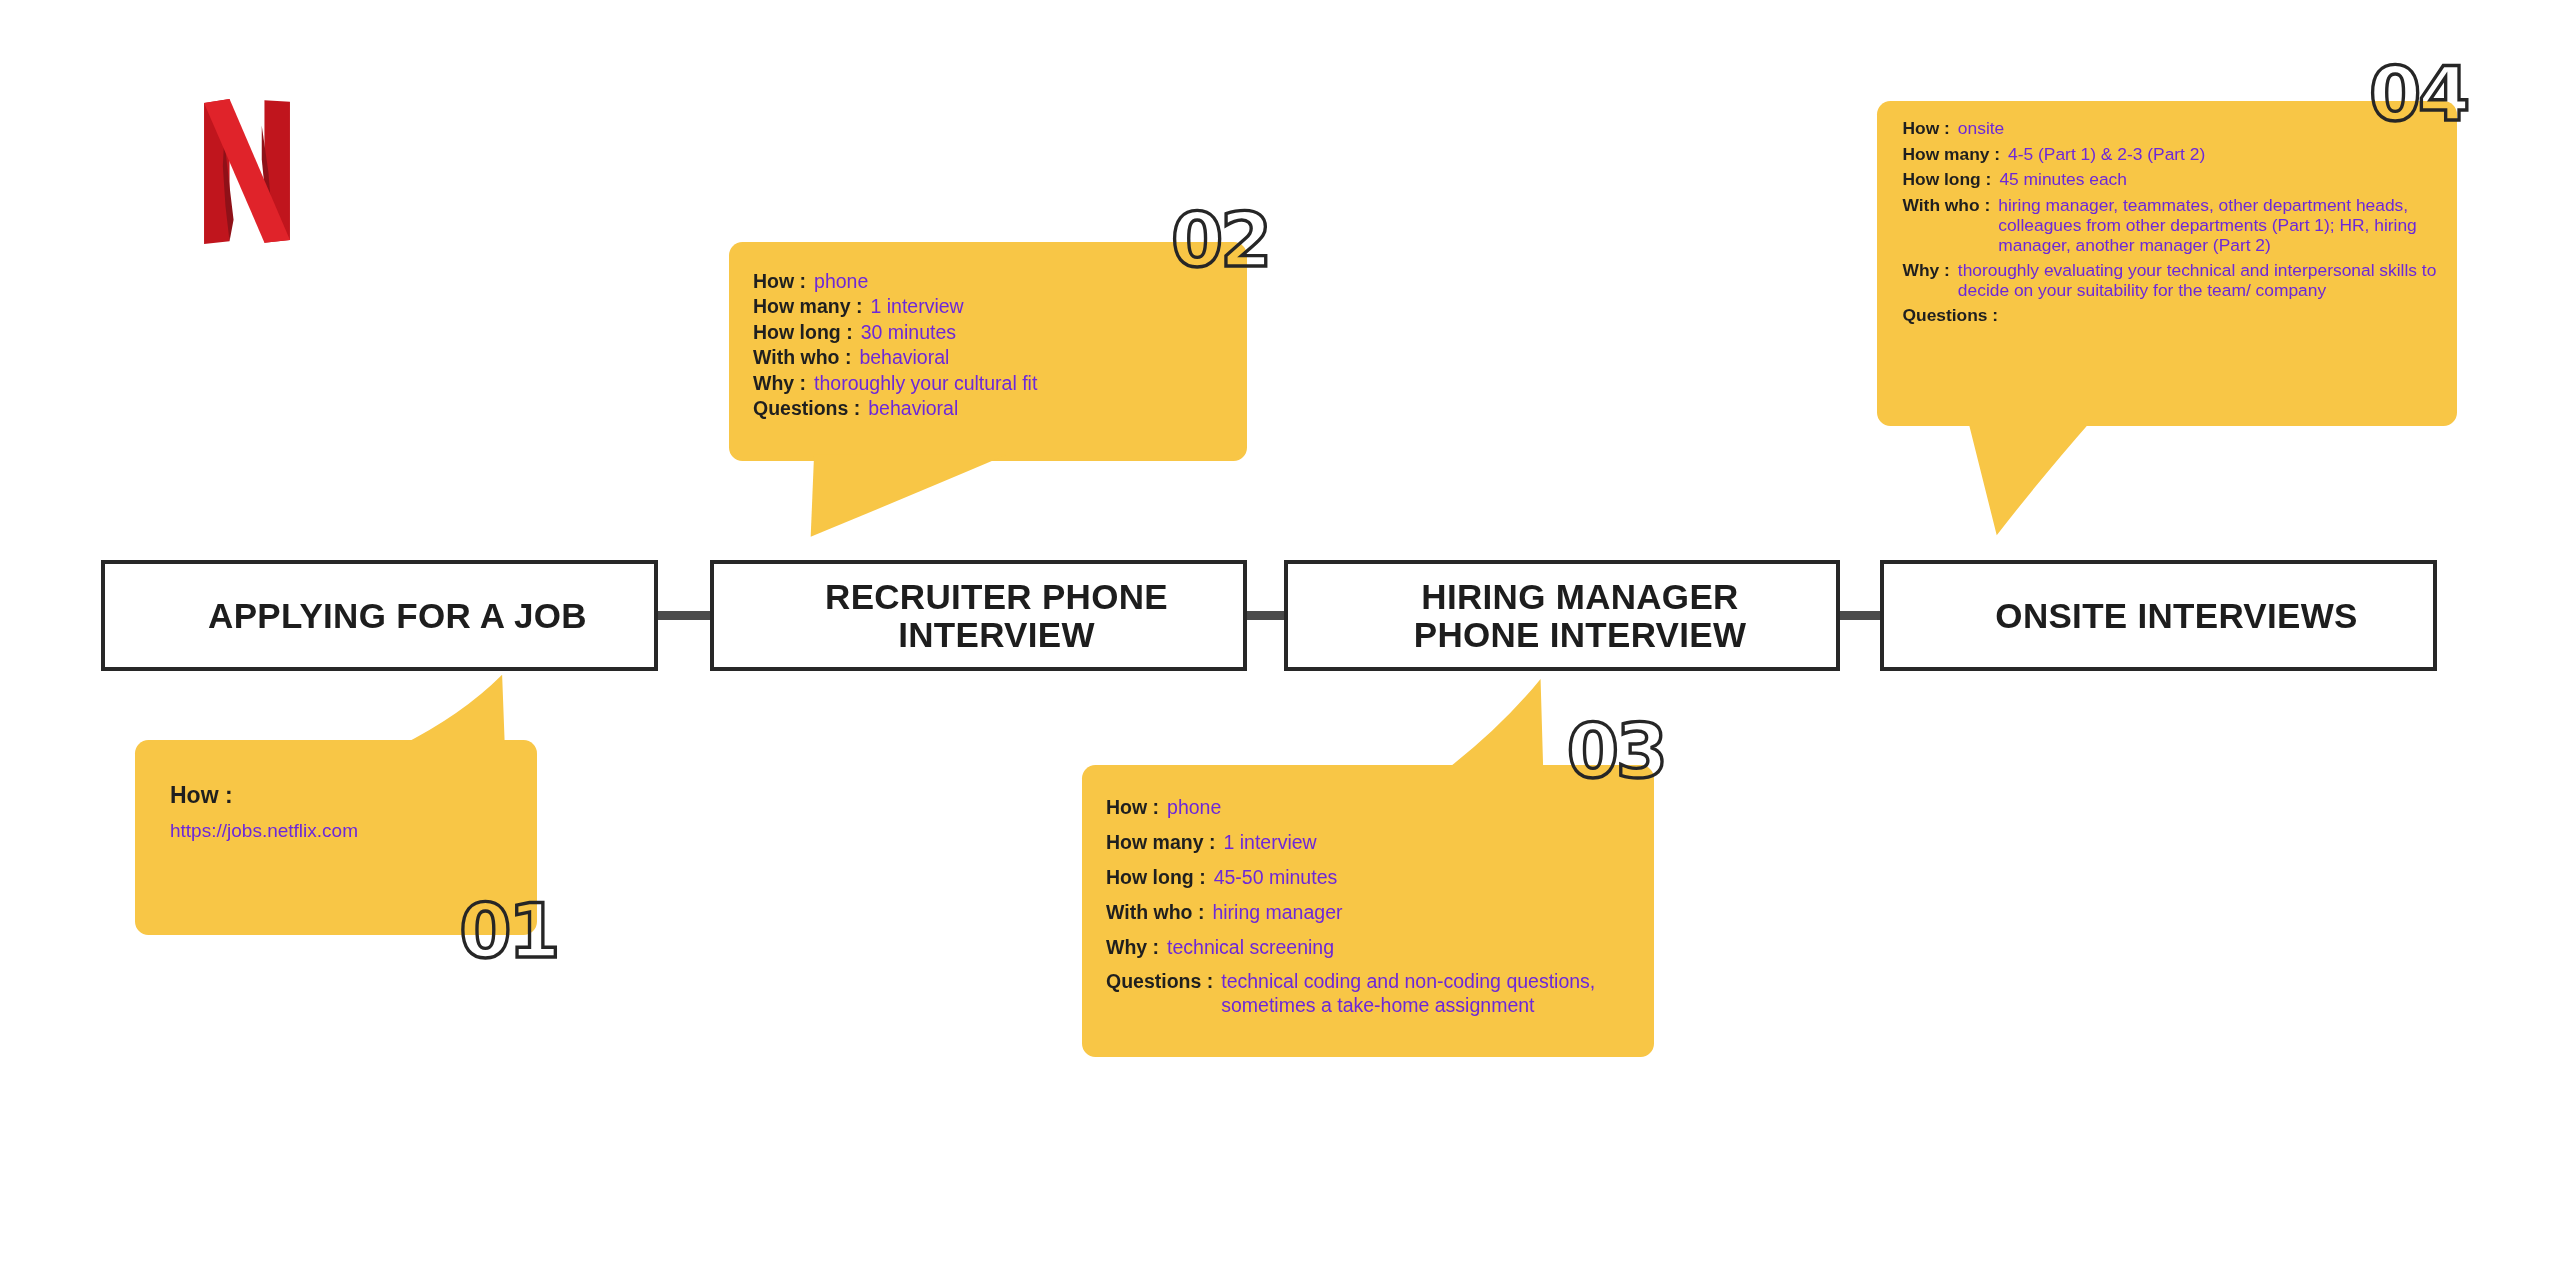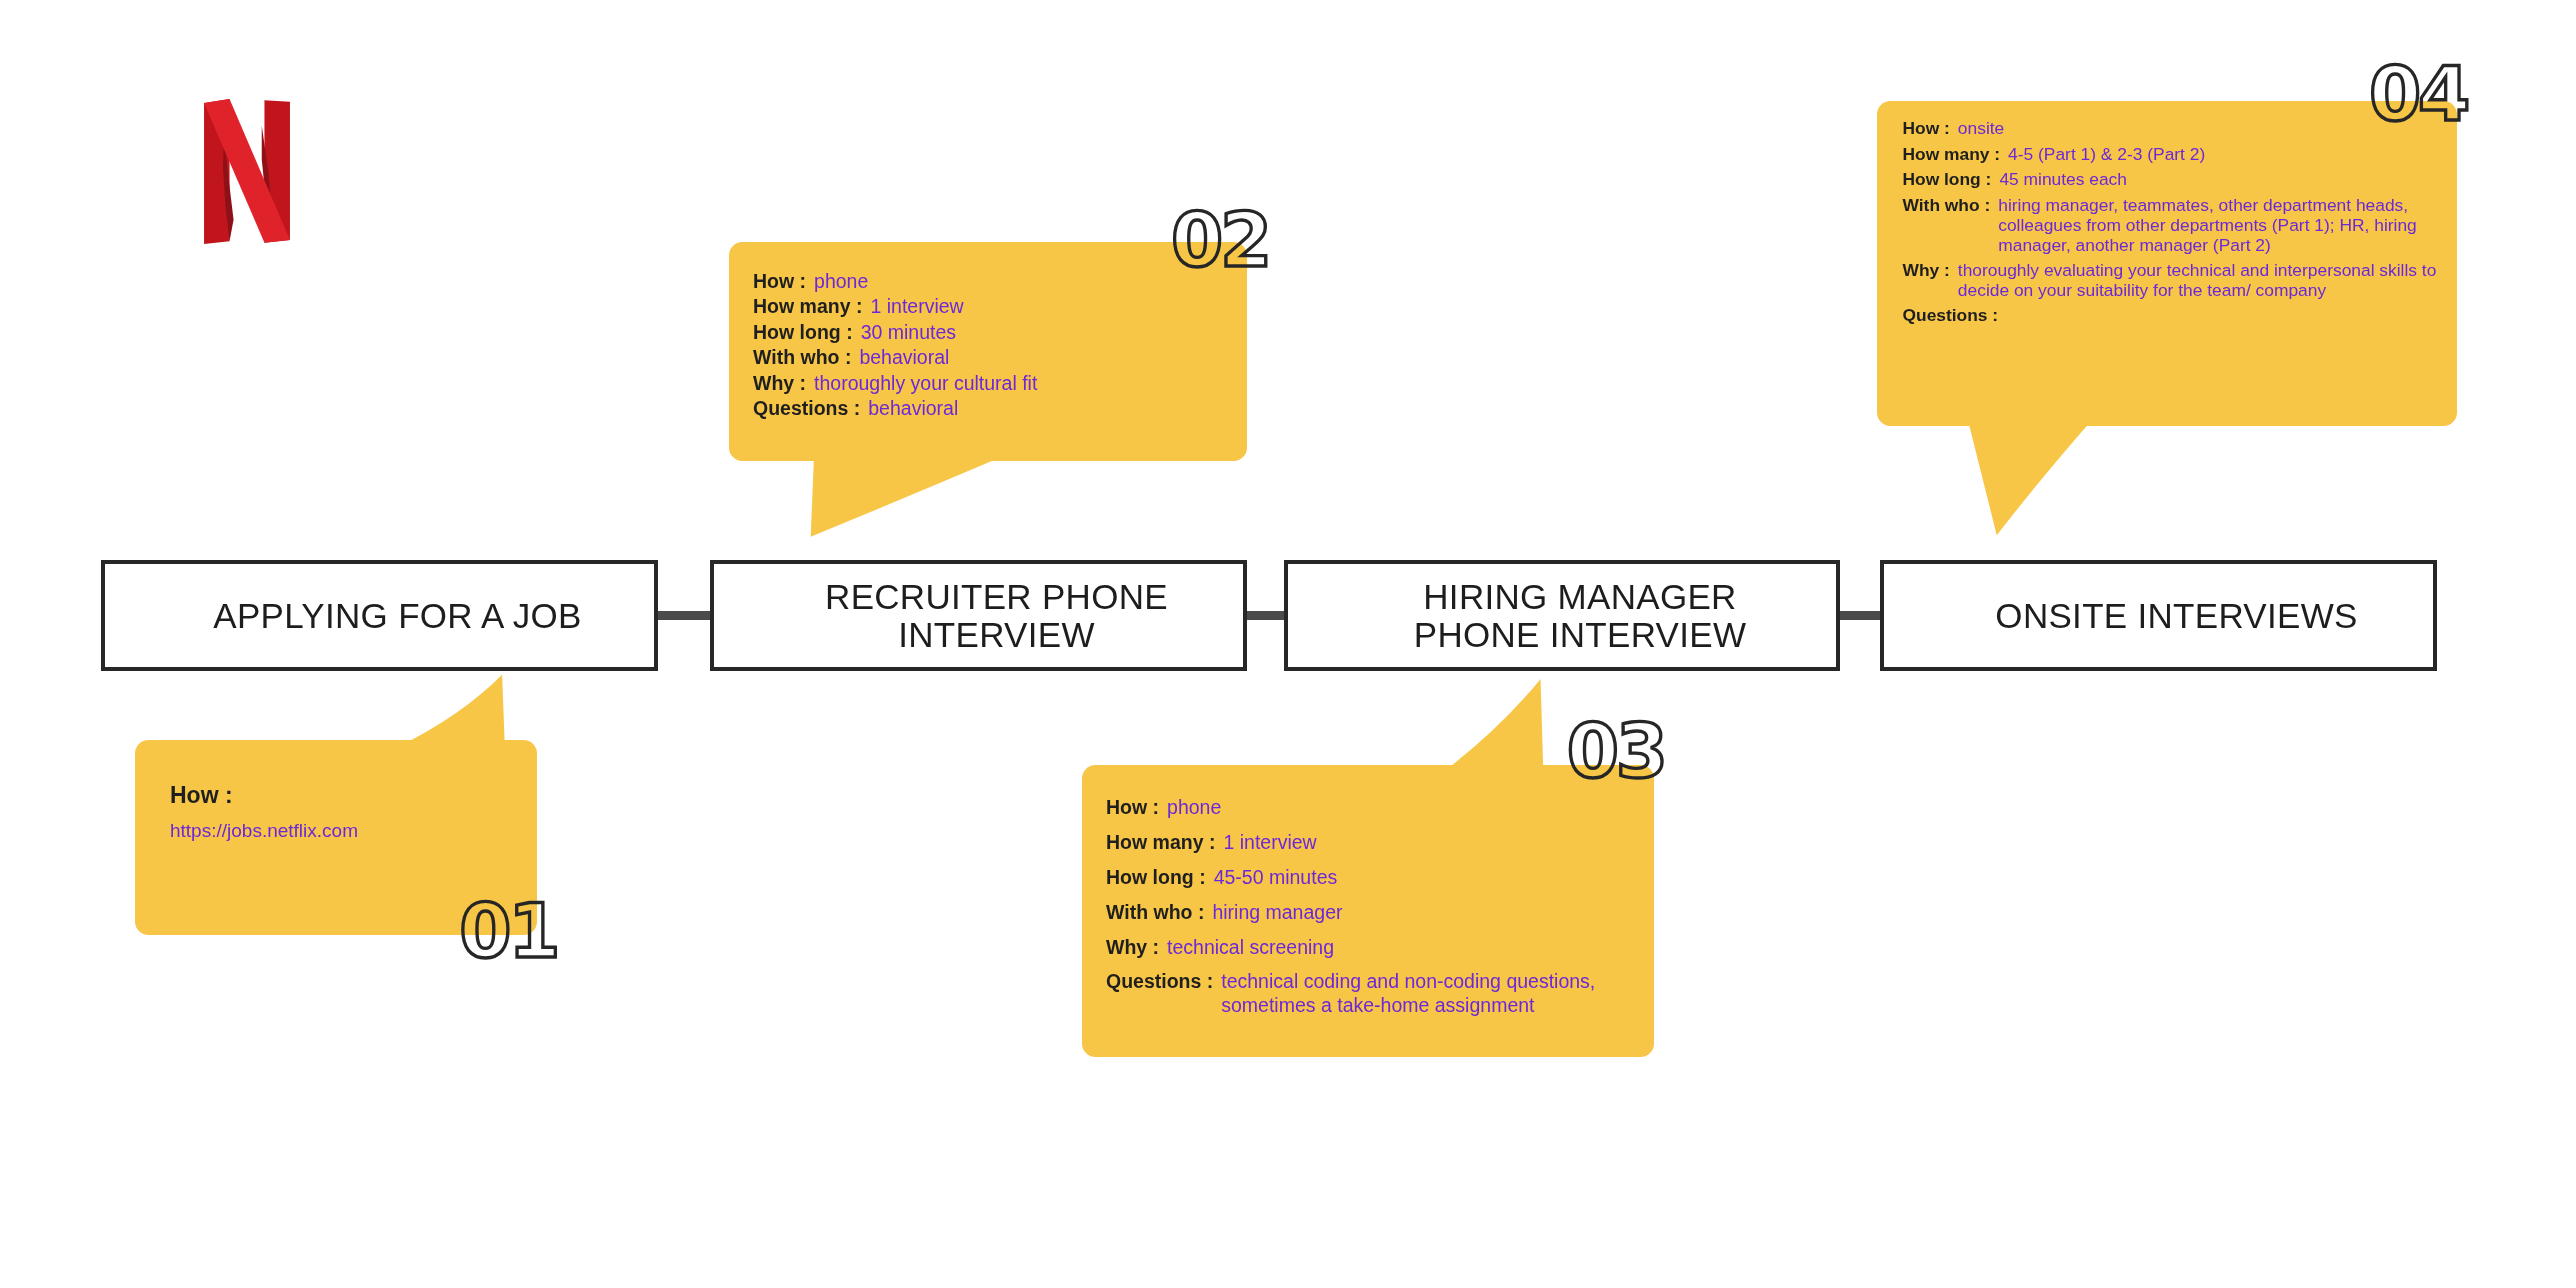--- a/index.html
+++ b/index.html
@@ -13,21 +13,21 @@
     position:absolute;left:114px;top:267px;width:376px;
     font-size:38px;font-weight:bold;letter-spacing:0.7px;color:#2d2d2d;white-space:nowrap;
   }
   
   .step-box{
     position:absolute;top:560px;height:111px;box-sizing:border-box;
     background:#ffffff;border:4.7px solid #272727;z-index:2;
     display:flex;align-items:center;justify-content:center;text-align:center;
   }
   .step-box .box-label{
-    font-size:35px;font-weight:normal;color:#1d1d1d;line-height:1.07;letter-spacing:0.3px;margin-left:36px;
+    font-size:35px;font-weight:bold;color:#1d1d1d;line-height:1.07;letter-spacing:0.3px;margin-left:36px;
   }
   .box-1{left:101px;width:557px;}
   .box-2{left:710px;width:537px;}
   .box-3{left:1284px;width:556px;}
   .box-4{left:1880px;width:557px;}
   .box-2 .box-label{max-width:389px;}
   .box-3 .box-label{max-width:389px;}
   .connector{position:absolute;top:611px;height:9.4px;background:#4b4b4b;z-index:1;}
   .conn-1{left:644px;width:75px;}
   .conn-2{left:1235px;width:60px;}

